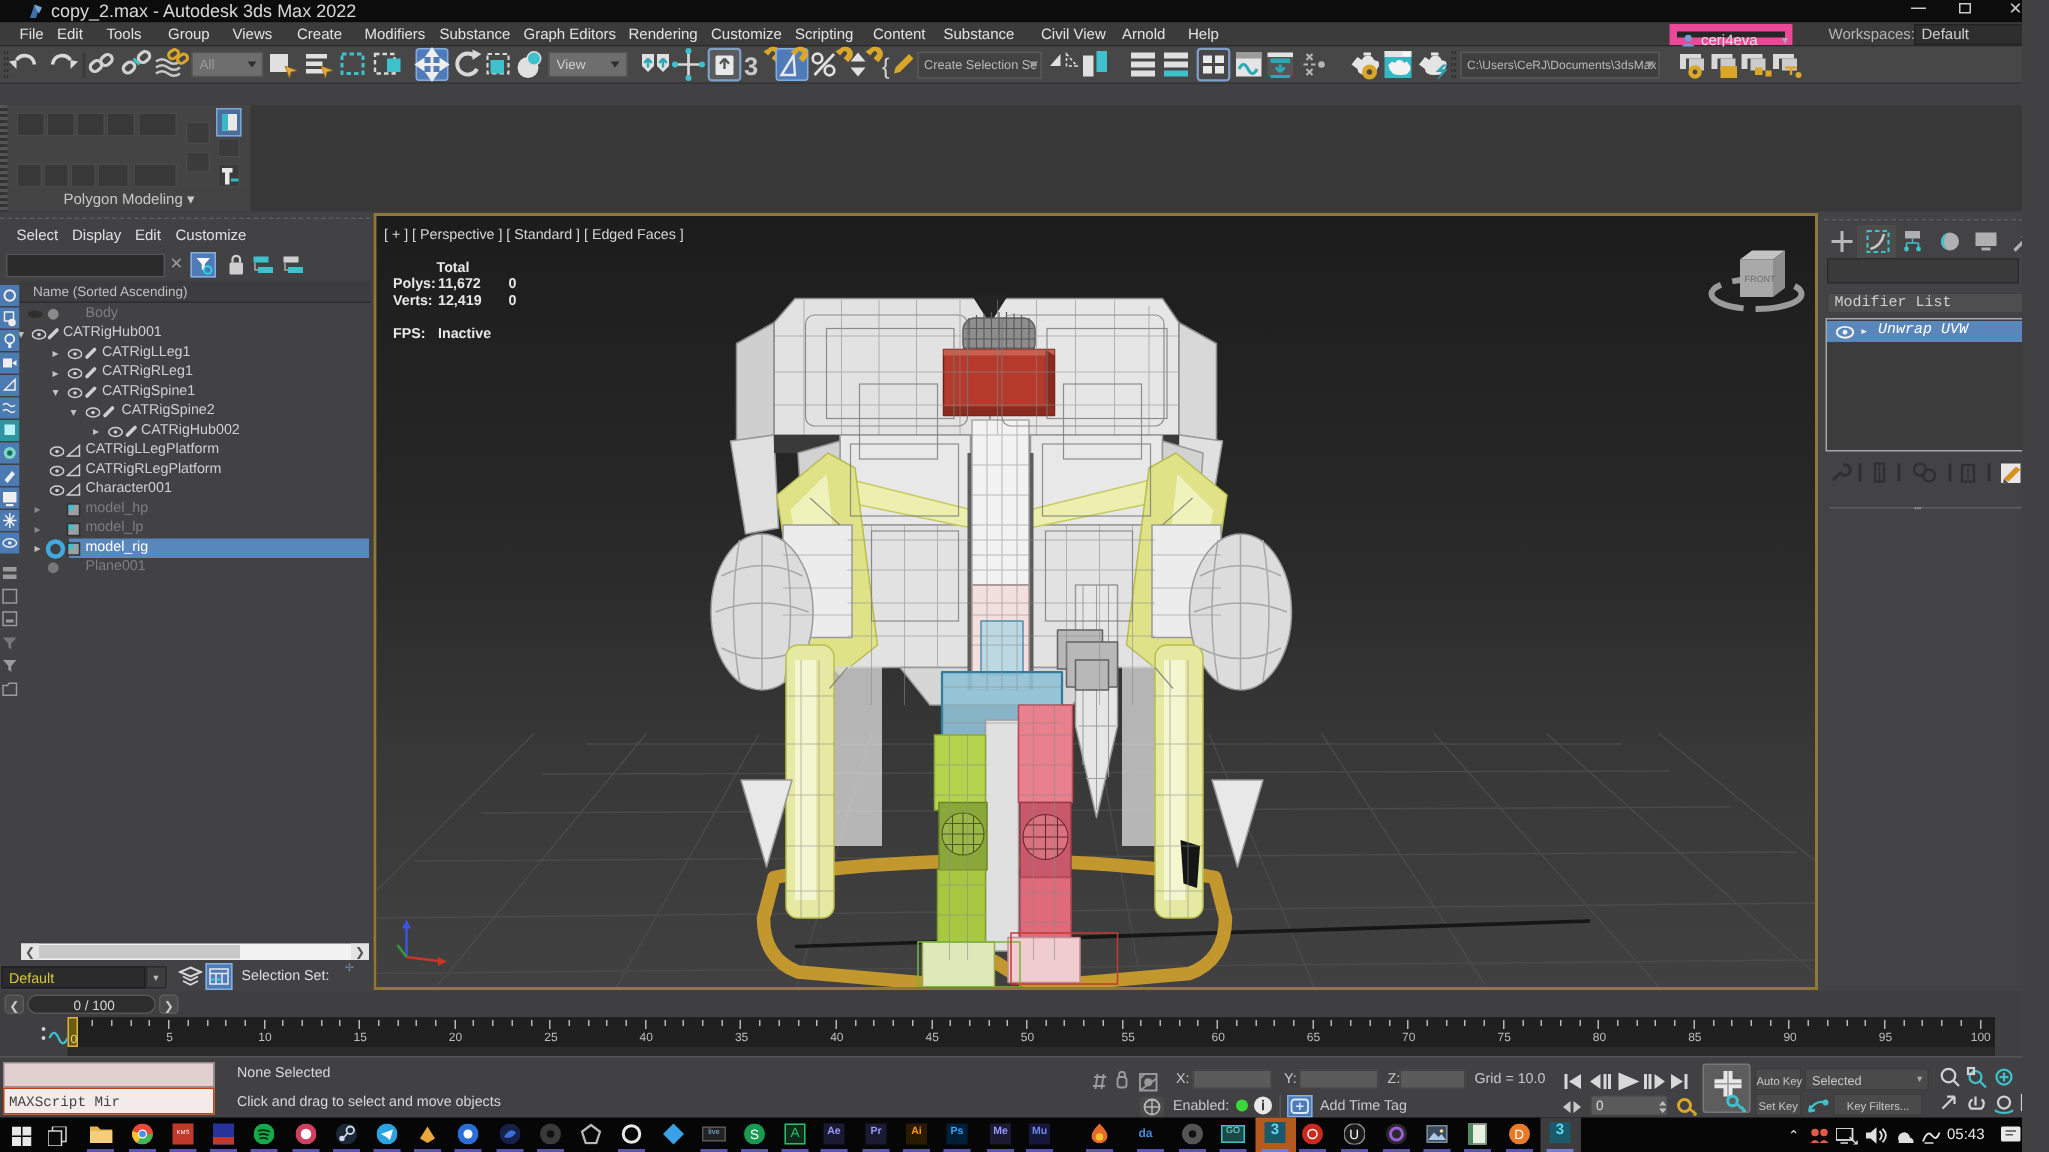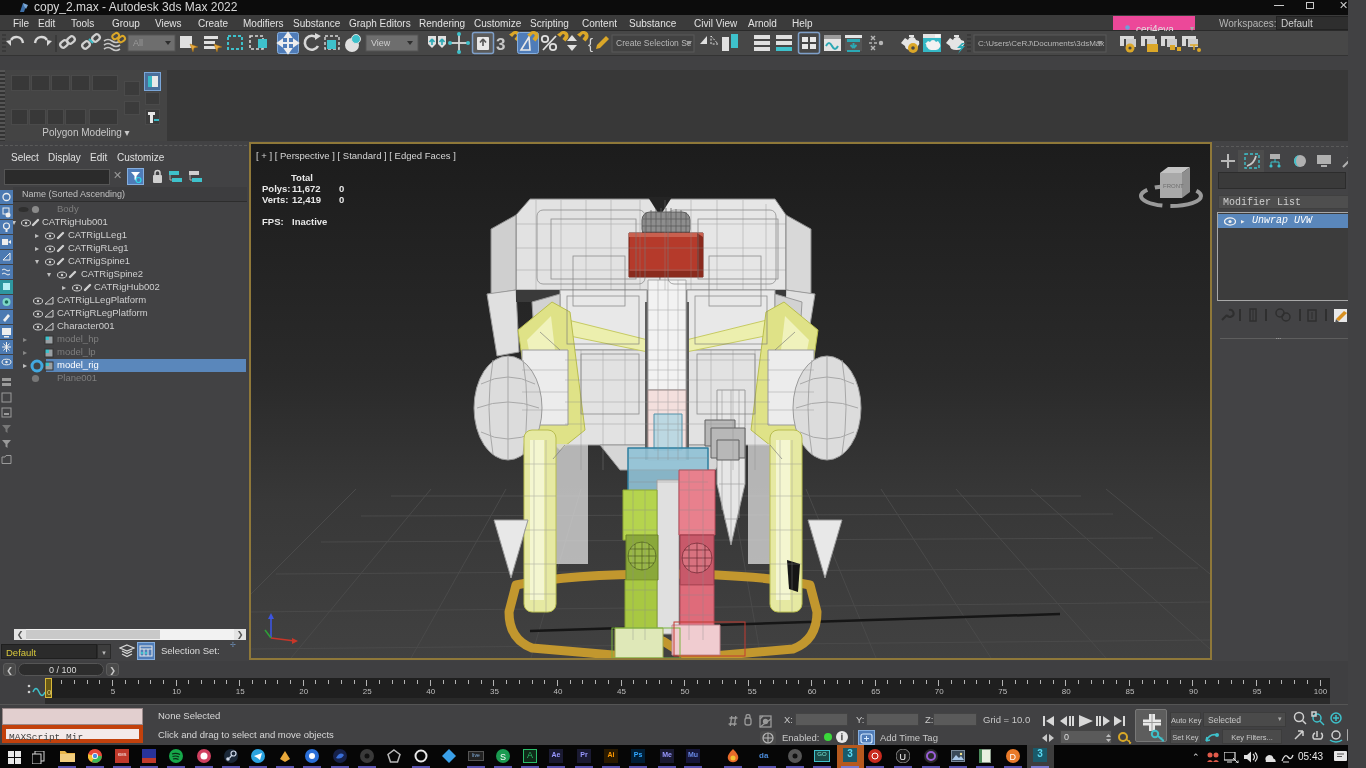--- a/index.html
+++ b/index.html
@@ -58,21 +58,21 @@
     <div class="mitem" style="left:293px">Substance</div>
     <div class="mitem" style="left:349px">Graph Editors</div>
     <div class="mitem" style="left:419px">Rendering</div>
     <div class="mitem" style="left:474px">Customize</div>
     <div class="mitem" style="left:530px">Scripting</div>
     <div class="mitem" style="left:582px">Content</div>
     <div class="mitem" style="left:629px">Substance</div>
     <div class="mitem" style="left:694px">Civil View</div>
     <div class="mitem" style="left:748px">Arnold</div>
     <div class="mitem" style="left:792px">Help</div>
-    <div class="abs" style="left:1113px;top:1px;width:82px;height:14px;background:#262626;border:7px solid #ec4899">
+    <div class="abs" style="left:1113px;top:1px;width:82px;height:14px;background:#262626;border:5px solid #ec4899">
       <svg class="abs" style="left:2px;top:1px" width="11" height="11" viewBox="0 0 11 11">
           <circle cx="5.5" cy="3.5" r="2.3" fill="#6f9fd8"></circle>
           <path d="M1 10 C1 6.5 10 6.5 10 10 Z" fill="#6f9fd8"></path>
         </svg>
       <div class="abs" style="left:16px;top:1px;font-size:10px;color:#e0e0e0">cerj4eva</div>
       <div class="abs" style="left:70px;top:1px;font-size:8px;color:#aaa">▾</div>
     </div>
     <div class="abs" style="left:1219px;top:3px;font-size:10px;color:#b5b5b5">Workspaces:</div>
     <div class="abs" style="left:1276px;top:1px;width:85px;height:14px;background:#2e2e2e;border:1px solid #222">
       <div class="abs" style="left:4px;top:1px;font-size:10px;color:#cfcfcf">Default</div>
@@ -937,21 +937,21 @@
         <div class="abs" style="left:1306.8px;top:2px;width:1px;height:4px;background:#b4b4b4"></div>
         <div class="abs" style="left:1319.5px;top:2px;width:1px;height:6px;background:#b4b4b4"></div>
         <div class="abs" style="left:1312.5px;top:9px;width:16px;text-align:center;font-size:8px;color:#bdbdbd">100</div>
       </div>
     <div class="abs" style="left:45px;top:0px;width:7px;height:20px;background:#6a5a14;border:1px solid #d8b83a">
         <span class="abs" style="left:1px;top:9px;font-size:8px;color:#e8d87a">0</span>
       </div>
   </div>
   <div id="statusbar" class="abs">
     <div class="abs" style="left:2px;top:3px;width:141px;height:17px;background:#e2cfcf;border:1px solid #9a8a8a"></div>
-    <div class="abs" style="left:2px;top:20px;width:141px;height:18px;background:#f3eaea;border:4px solid #c2410c">
+    <div class="abs" style="left:2px;top:20px;width:141px;height:18px;background:#f3eaea;border:1px solid #c2410c">
         <span class="abs" style="left:3px;top:3px;font-size:9.5px;color:#444;font-family:'Liberation Mono',monospace">MAXScript Mir</span>
       </div>
     <div class="abs" style="left:158px;top:5px;font-size:9.5px;color:#d8d8d8">None Selected</div>
     <div class="abs" style="left:158px;top:24px;font-size:9.5px;color:#d8d8d8">Click and drag to select and move objects</div>
     <svg class="abs" style="left:728px;top:9px" width="50" height="14" viewBox="0 0 50 14">
       <g stroke="#9a9a9a" fill="none" stroke-width="1.3">
           <path d="M2 4 h8 M2 10 h8 M4 2 v10 M8 2 v10" transform="skewX(-8)"></path>
           <rect x="17" y="4" width="6" height="7" rx="2"></rect>
           <path d="M18 4 v-1.5 a2 2 0 0 1 4 0 V4"></path>
           <rect x="32" y="2" width="11" height="11"></rect>

